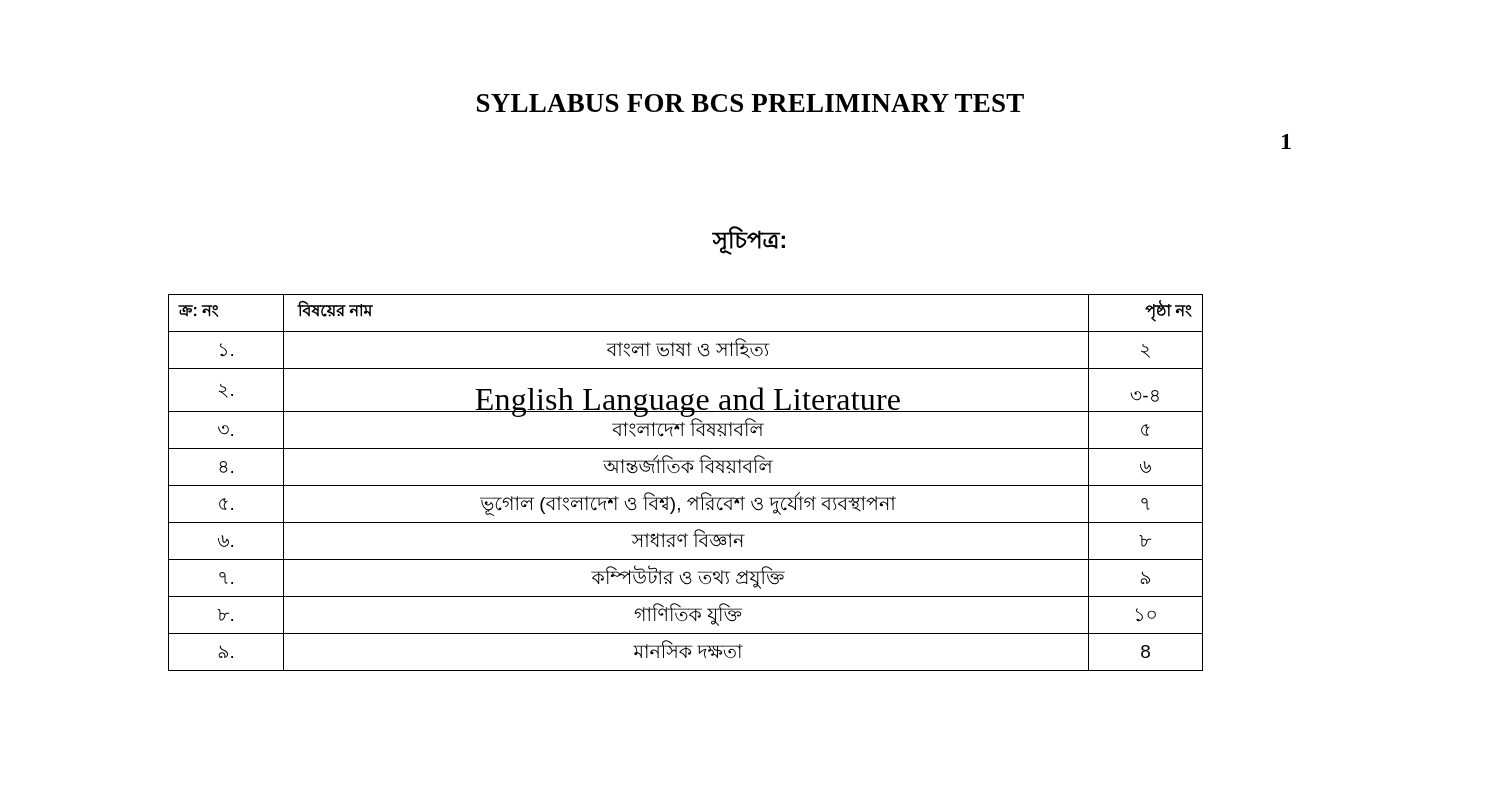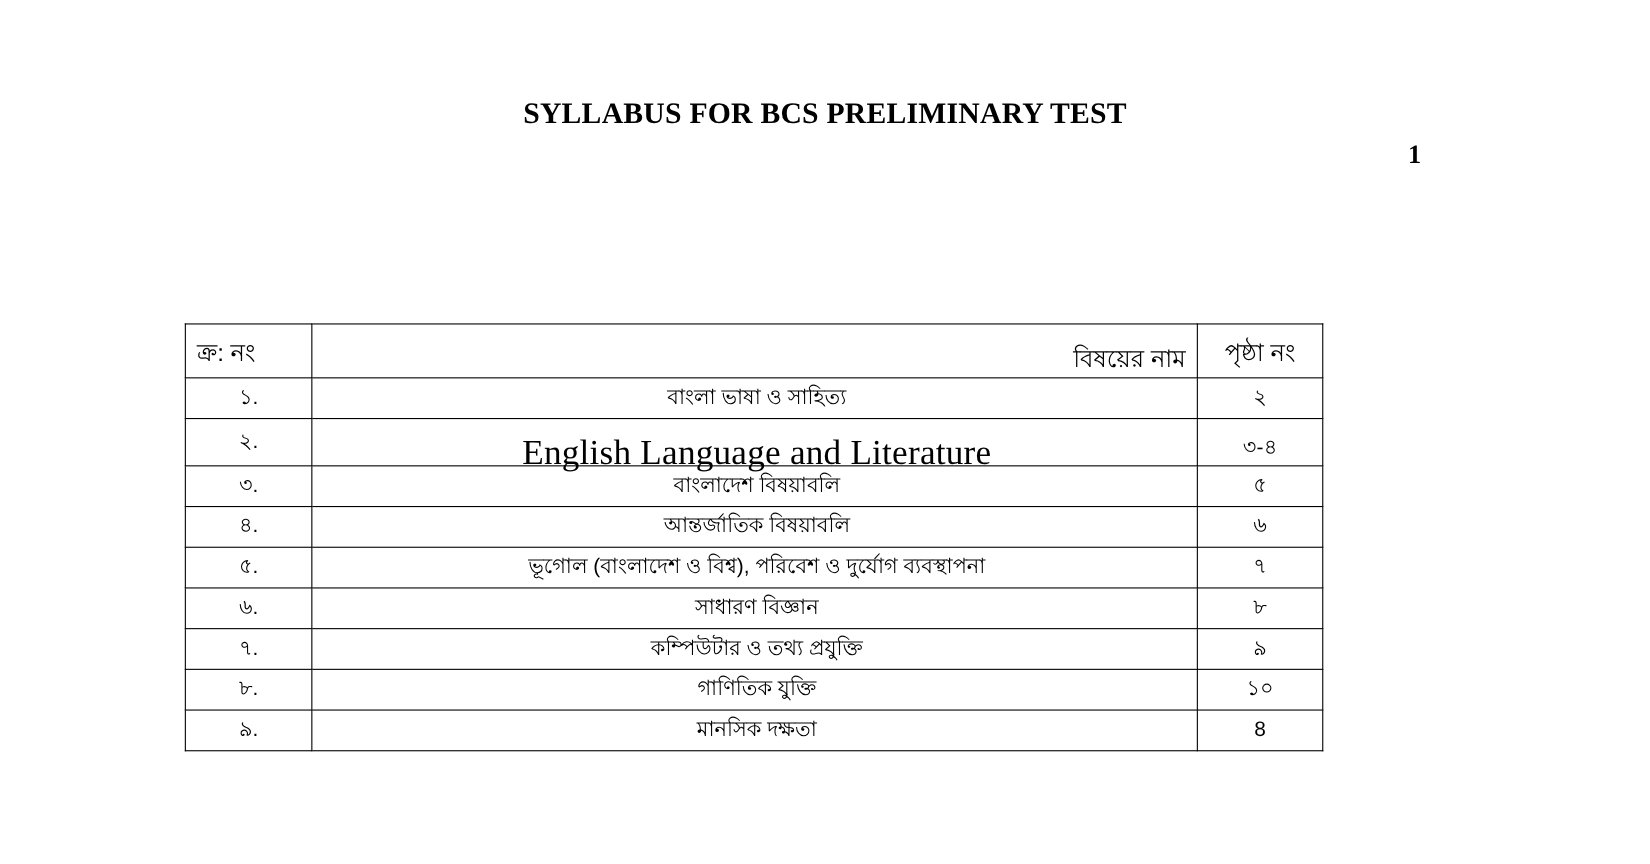--- a/index.html
+++ b/index.html
@@ -68,51 +68,52 @@
 
   .cell {
     padding: 4px 10px;
     font-family: "Liberation Sans", sans-serif;
     font-size: 19px;
     line-height: 1.45;
     height: 28px;
     display: block;
   }
   th .cell {
-    font-weight: normal;
-    font-size: 22px;
+    font-weight: bold;
+    font-size: 16px;
   }
   .sl, .pg {
     text-align: center;
   }
   .subject {
     text-align: center;
   }
   .head-sl .cell { text-align: left; padding-left: 10px; }
-  .head-subject .cell { text-align: right; padding-left: 14px; margin-top: 12px; }
-  .head-pg .cell { text-align: center; }
+  .head-subject .cell { text-align: left; padding-left: 14px; }
+  .head-pg .cell { text-align: right; }
   .subject .cell { padding-left: 14px; }
   .eng-row .cell {
     font-family: "Liberation Serif", serif;
     font-size: 32px;
     letter-spacing: 0.2px;
     padding-top: 1px;
     padding-bottom: 1px;
   }
   tr.row-header td .cell, tr.row-header th .cell { height: 28px; }
 </style>
 </head>
 <body>
 
 <div class="page">
 
   <div class="doc-title">SYLLABUS FOR BCS PRELIMINARY TEST</div>
 
   <div class="page-number">1</div>
 
+  <div class="toc-heading">সূচিপত্র:</div>
 
   <table class="toc">
     <colgroup>
       <col class="col-sl">
       <col class="col-subject">
       <col class="col-page">
     </colgroup>
     <thead>
       <tr class="row-header">
         <th class="head-sl">

